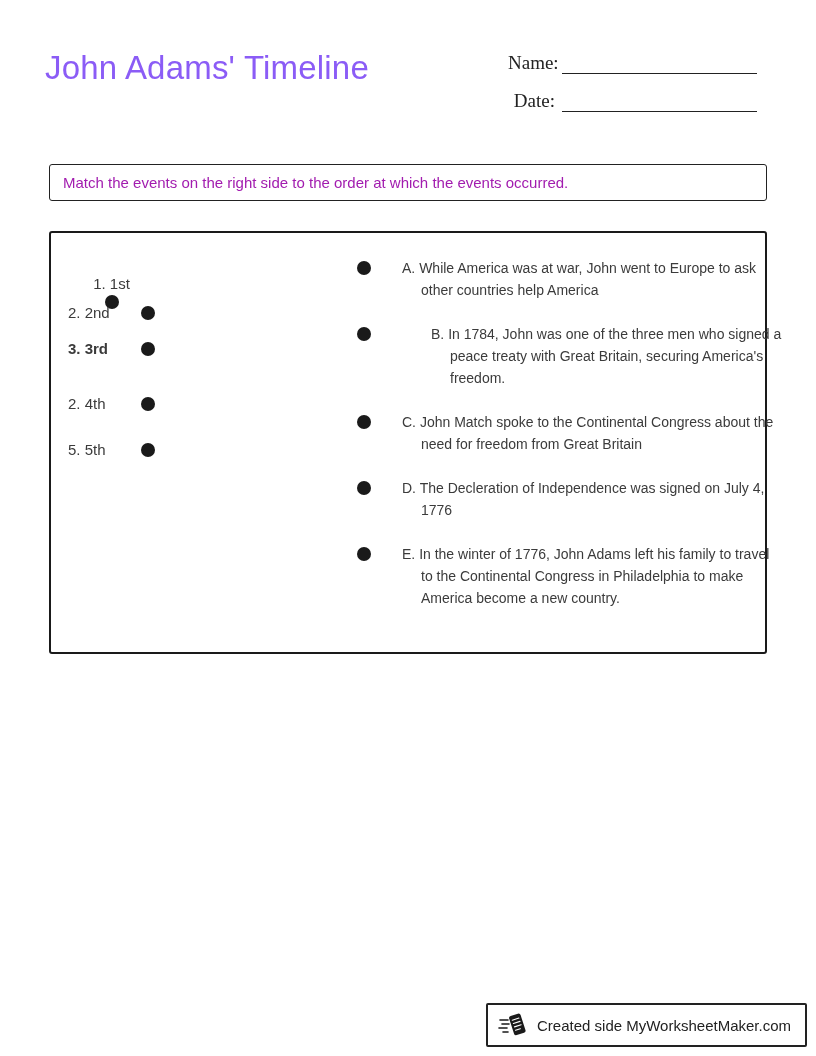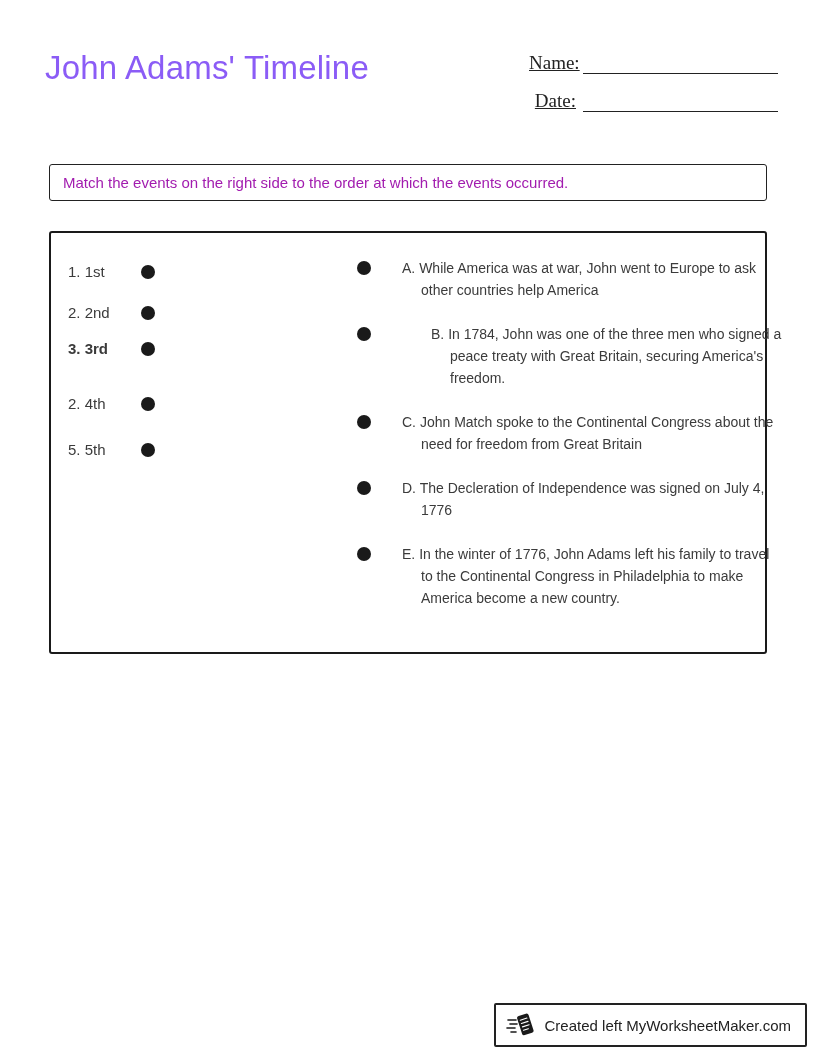--- a/index.html
+++ b/index.html
@@ -18,28 +18,27 @@
     position: absolute;
     left: 45px;
     top: 49px;
     font-size: 33px;
     font-weight: 400;
     letter-spacing: 0.2px;
     color: #8b5cf6;
   }
   .field-row {
     position: absolute;
-    left: 529px;
+    left: 508px;
     width: 249px;
     display: flex;
     align-items: center;
     font-family: "Liberation Serif", "DejaVu Serif", serif;
     font-size: 19px;
     color: #222222;
-    text-decoration: underline;
   }
   .field-row .field-label {
     width: 54px;
     text-align: right;
     padding-right: 7px;
     white-space: nowrap;
   }
   .field-row .field-line {
     flex: 1;
     height: 22px;
@@ -86,21 +85,21 @@
     left: 17px;
     width: 87px;
     height: 22px;
     display: flex;
     justify-content: space-between;
     align-items: center;
     font-size: 15px;
     color: #3b3b3b;
   }
   .left-row .order-label { line-height: 22px; }
-  #left-row-1 { top: 28px; }
+  #left-row-1 { top: 40px; flex-direction: column; }
   #left-row-2 { top: 69px; }
   #left-row-3 { top: 105px; font-weight: bold; }
   #left-row-4 { top: 160px; }
   #left-row-5 { top: 206px; }
 
   .right-dot { position: absolute; left: 306px; }
   #right-dot-a { top: 28px; }
   #right-dot-b { top: 94px; }
   #right-dot-c { top: 182px; }
   #right-dot-d { top: 248px; }
@@ -218,14 +217,14 @@
     <g transform="rotate(-18 19 14)">
       <rect x="13.5" y="3.5" width="12" height="20" rx="2.2" fill="#1a1a1a"></rect>
       <g stroke="#ffffff" stroke-width="1.1" stroke-linecap="round">
         <line x1="16" y1="8" x2="23" y2="8"></line>
         <line x1="16" y1="11.5" x2="23" y2="11.5"></line>
         <line x1="16" y1="15" x2="23" y2="15"></line>
         <line x1="16" y1="18.5" x2="21" y2="18.5"></line>
       </g>
     </g>
   </svg>
-  <span class="credit-text">Created left MyWorksheetMaker.com</span>
+  <span class="credit-text">Created side MyWorksheetMaker.com</span>
 </div>
 
 </body></html>

